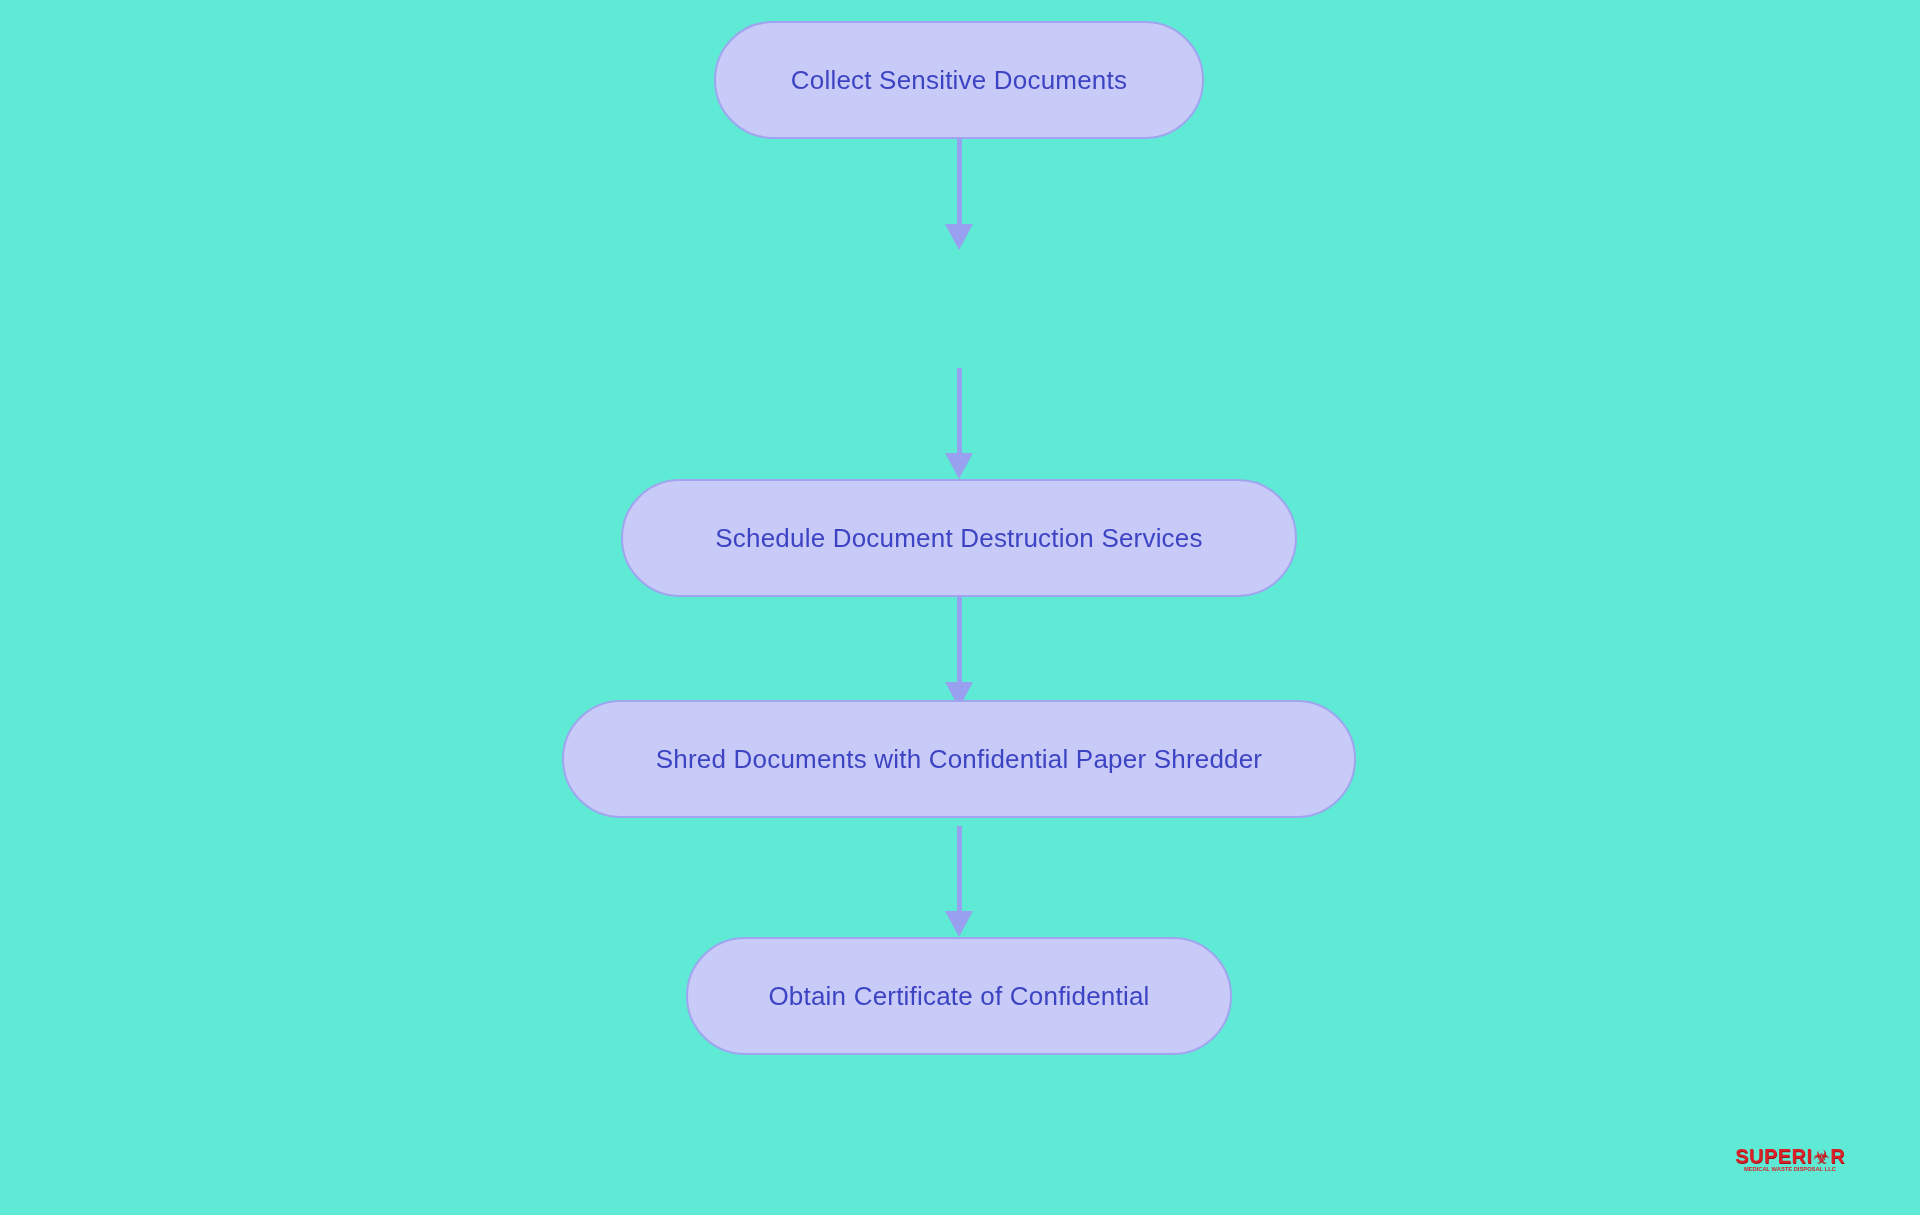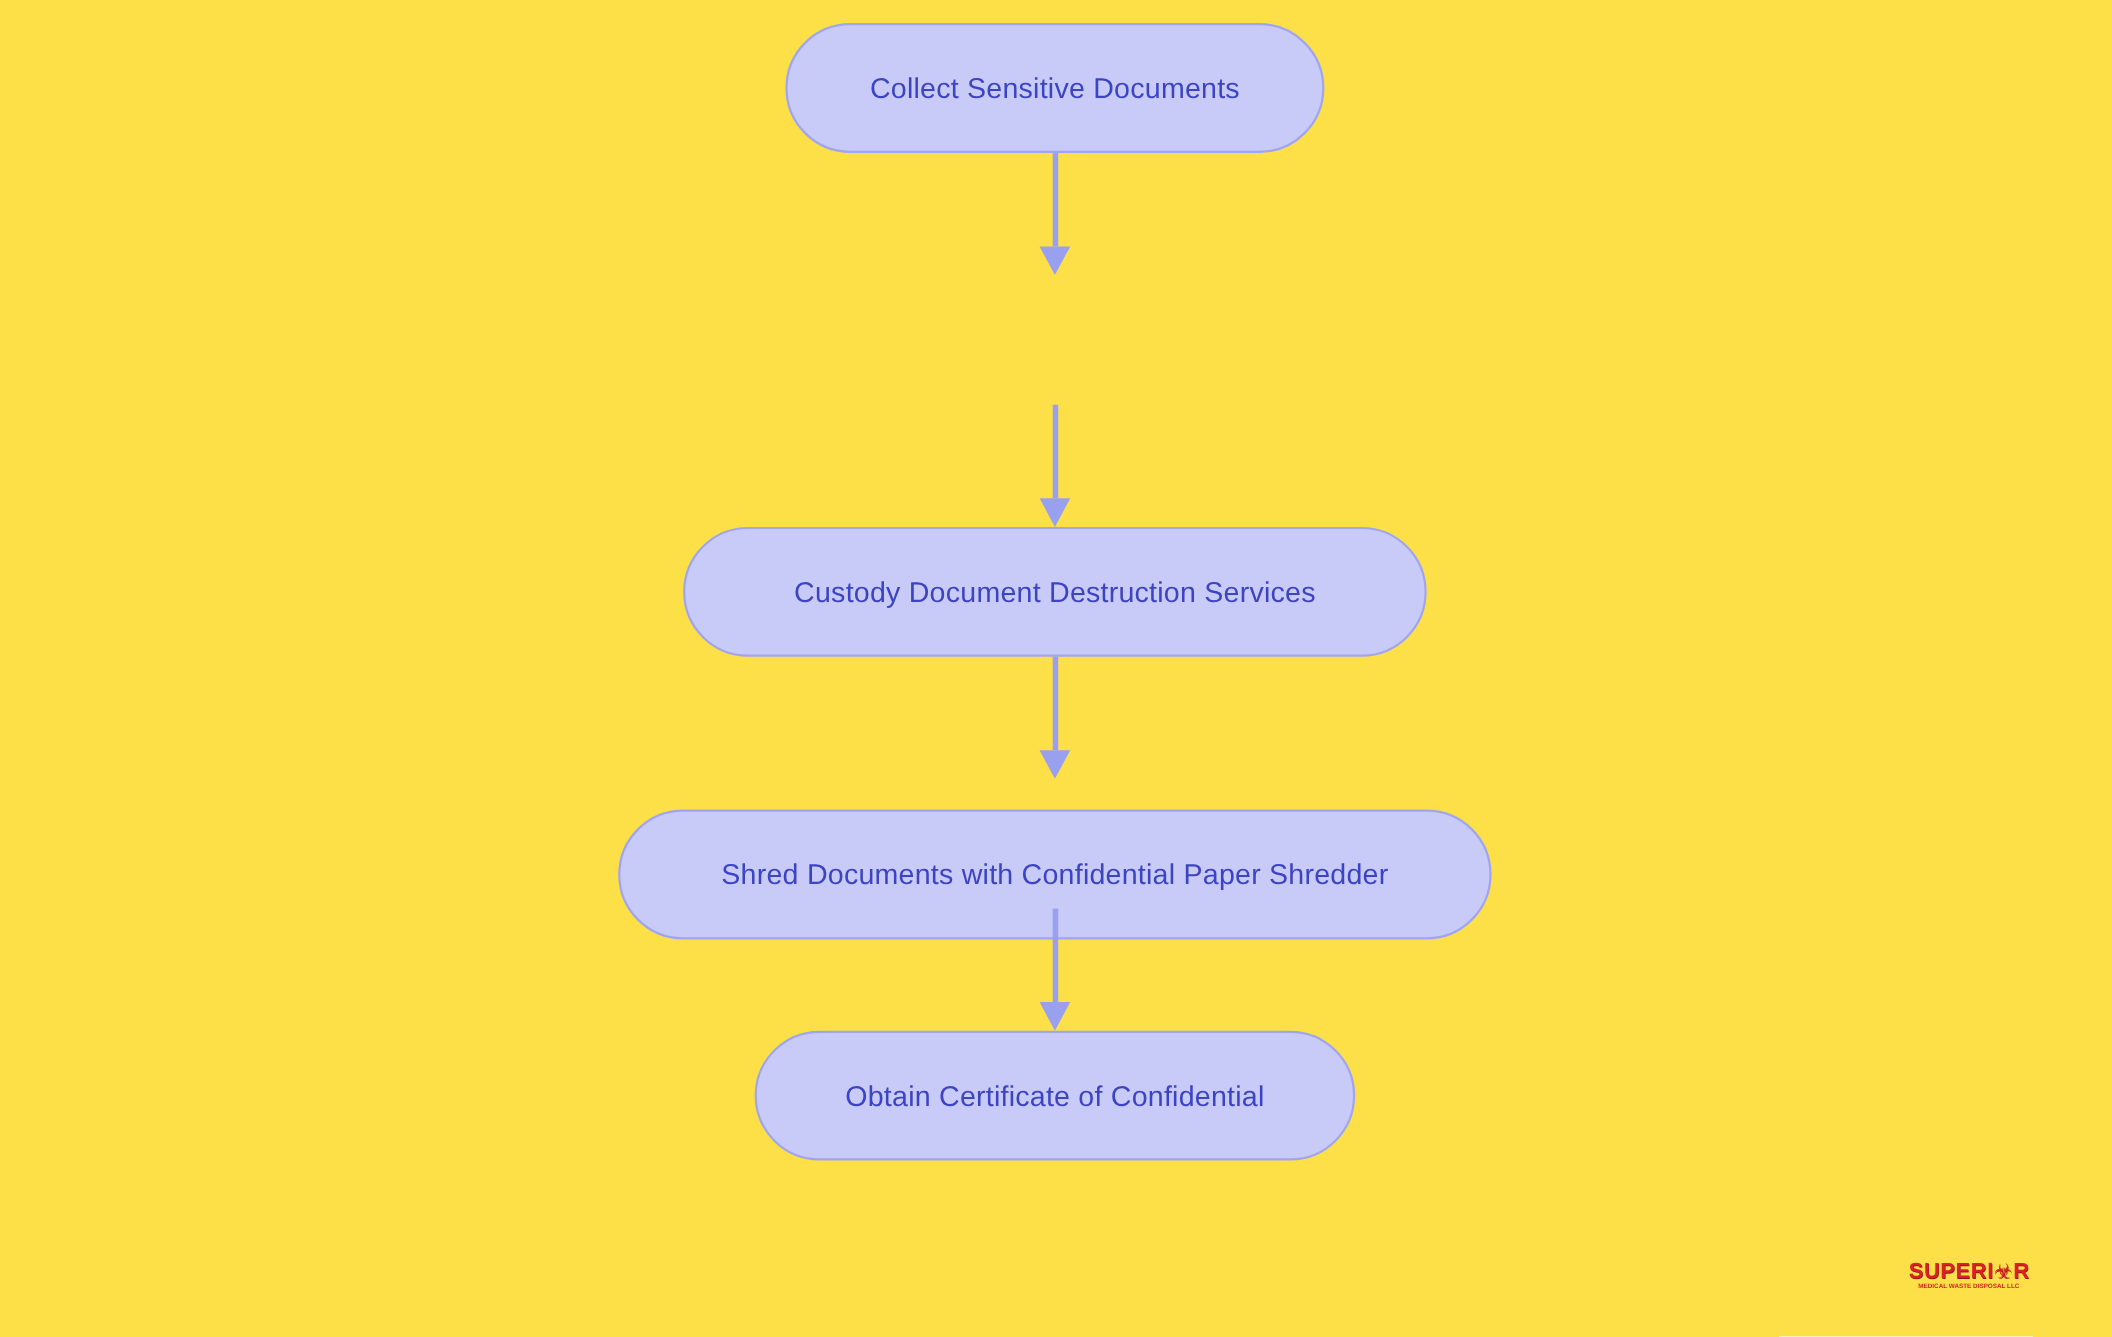--- a/index.html
+++ b/index.html
@@ -7,21 +7,21 @@
   body {
     font-family: "Liberation Sans", sans-serif;
     width: 1920px;
     height: 1215px;
     position: relative;
     overflow: hidden;
   }
   .canvas {
     position: absolute;
     inset: 0;
-    background: #fde047;
+    background: #5eead4;
   }
   .node {
     position: absolute;
     left: 959px;
     transform: translateX(-50%);
     height: 118px;
     background: var(--node-fill, #c8caf7);
     border: 2px solid var(--node-border, #a0a5ef);
     border-radius: 59px;
     display: flex;
@@ -31,21 +31,21 @@
   .node-label {
     color: var(--node-text, #3d44c4);
     font-size: 26px;
     font-weight: 500;
     letter-spacing: 0.2px;
     white-space: nowrap;
   }
   .n1 { top: 21px;  width: 490px; }
   .n2 { top: 250px; width: 566px; }
   .n3 { top: 479px; width: 676px; }
-  .n4 { top: 736px; width: 794px; }
+  .n4 { top: 700px; width: 794px; }
   .n5 { top: 937px; width: 546px; }
 
   .arrow {
     position: absolute;
     left: 959px;
     transform: translateX(-50%);
     width: 28px;
     display: flex;
     flex-direction: column;
     align-items: center;
@@ -110,21 +110,21 @@
     <div class="head"></div>
   </div>
 
 
   <div class="arrow a2">
     <div class="shaft"></div>
     <div class="head"></div>
   </div>
 
   <div class="node n3">
-    <span class="node-label">Custody Document Destruction Services</span>
+    <span class="node-label">Schedule Document Destruction Services</span>
   </div>
 
   <div class="arrow a3">
     <div class="shaft"></div>
     <div class="head"></div>
   </div>
 
   <div class="node n4">
     <span class="node-label">Shred Documents with Confidential Paper Shredder</span>
   </div>

